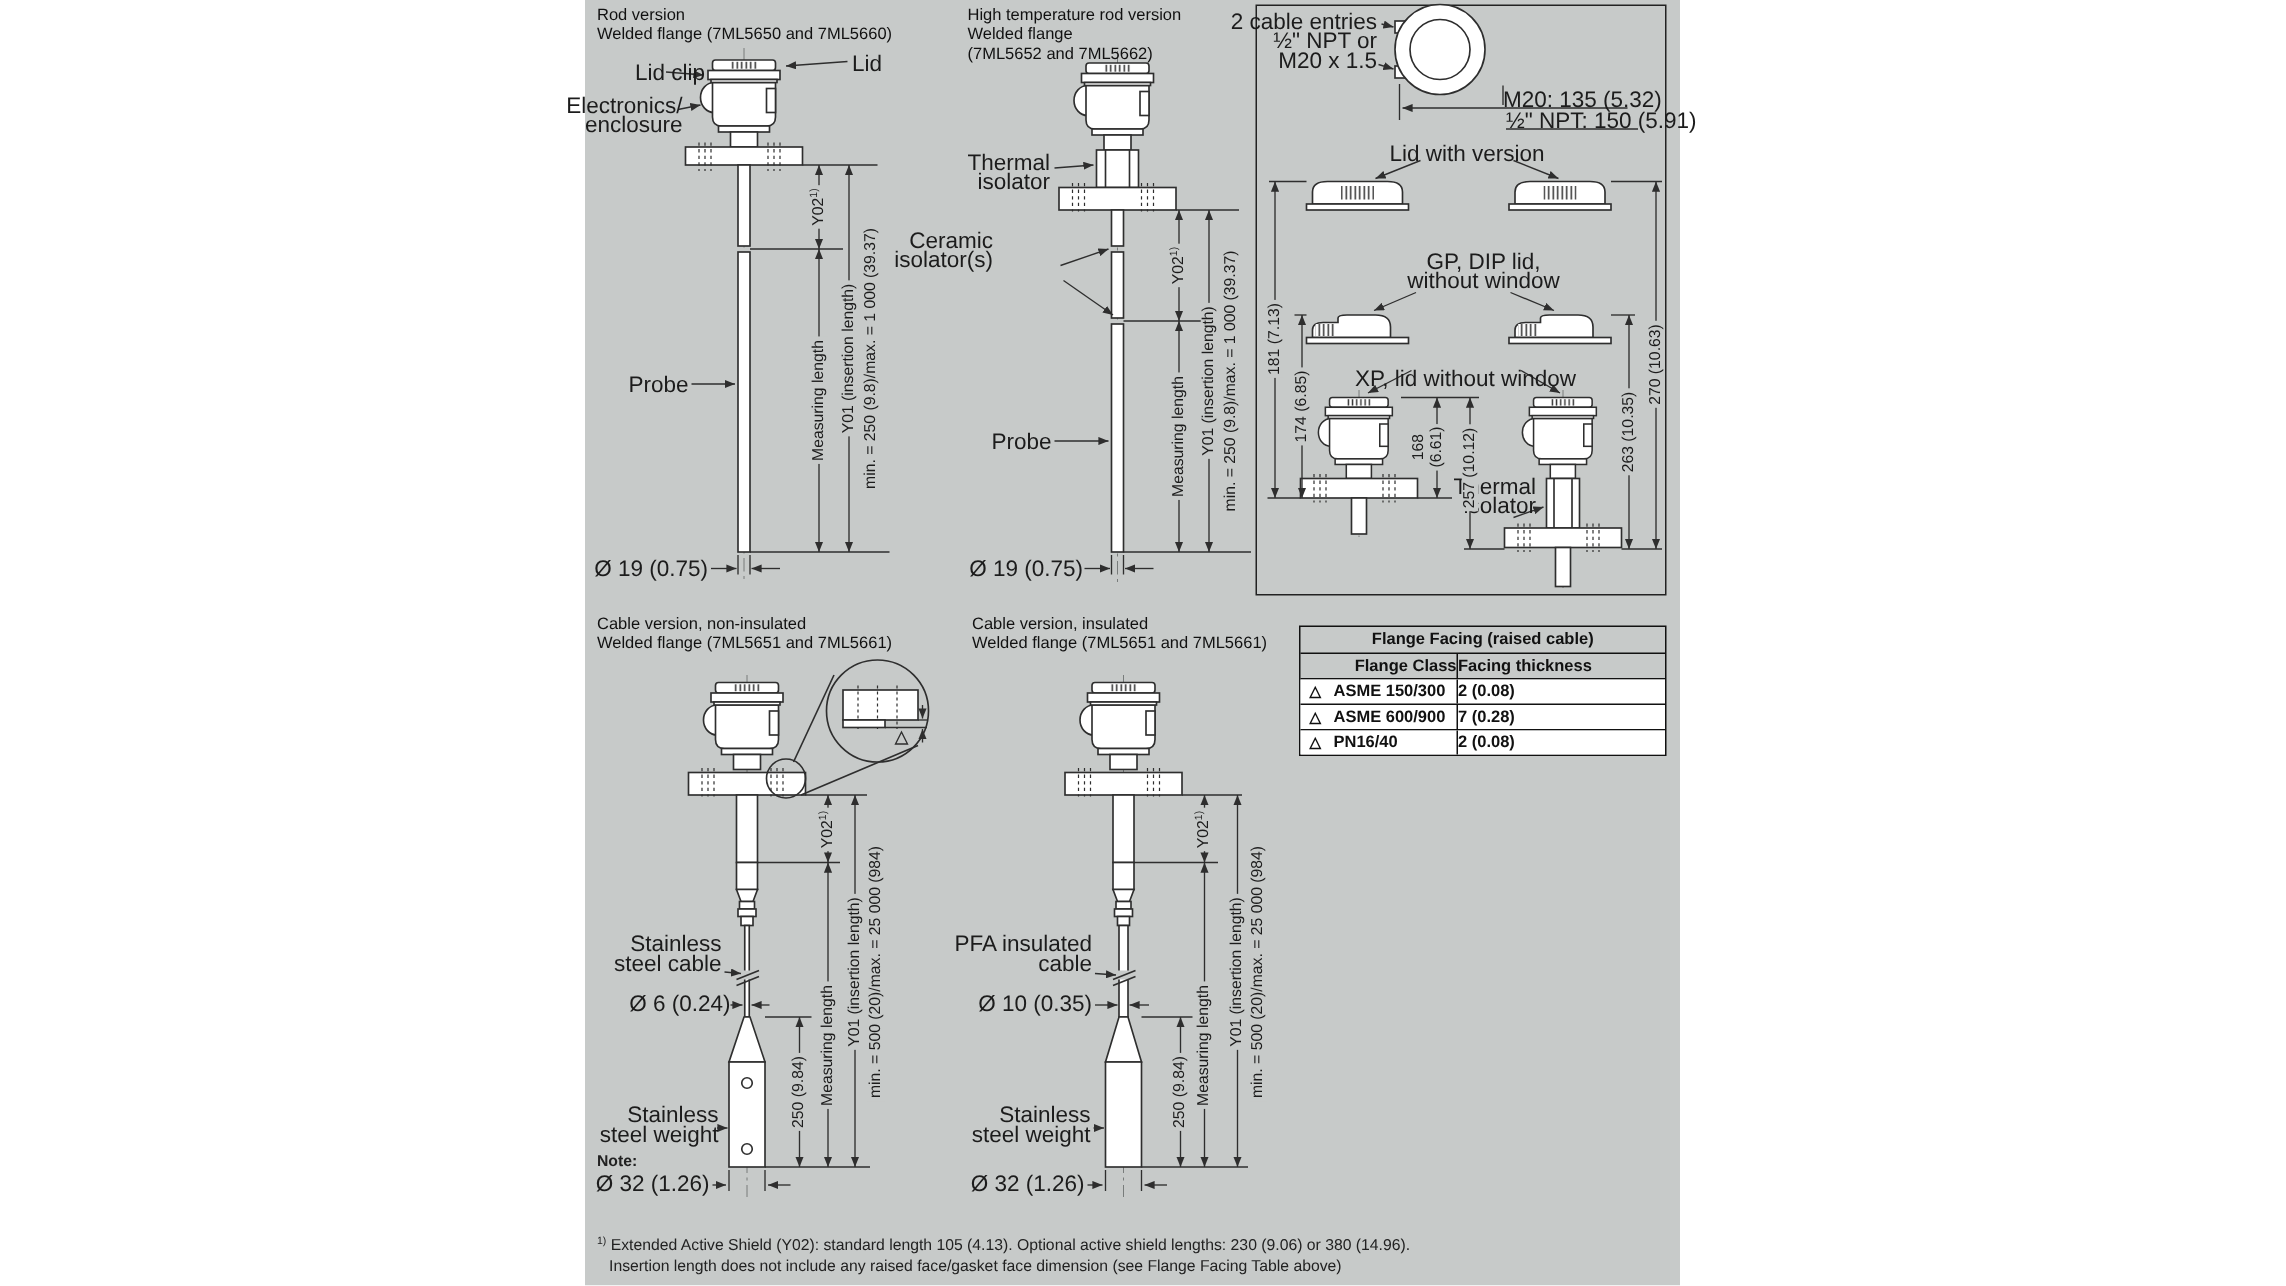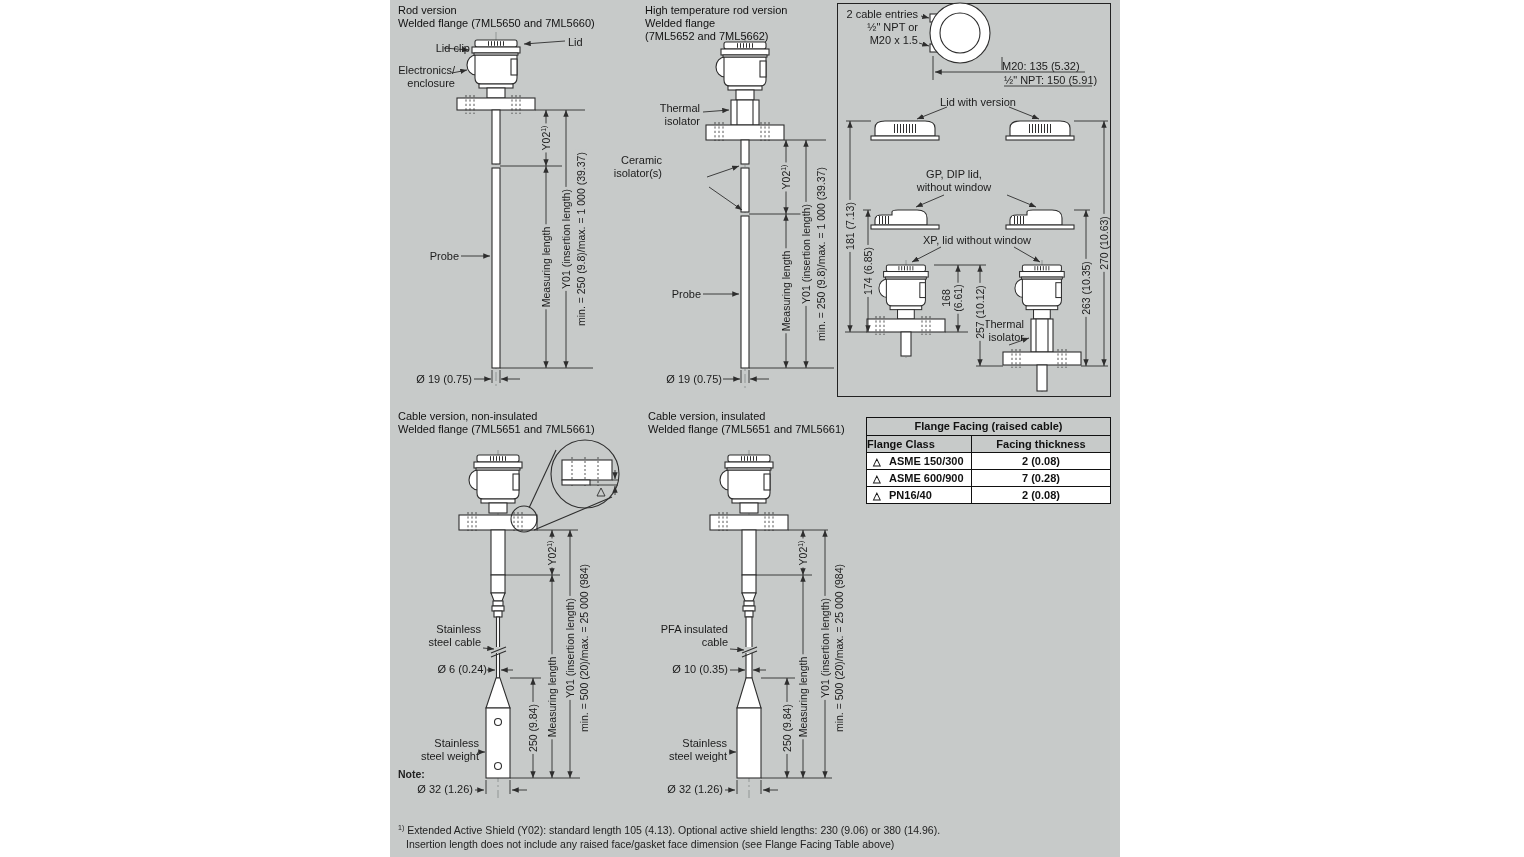--- a/index.html
+++ b/index.html
@@ -2,34 +2,34 @@
 <html><head>
 <meta charset="utf-8">
 <style>
   html,body{margin:0;padding:0}
   body{width:1524px;height:857px;background:#ffffff;position:relative;overflow:hidden;
        font-family:"Liberation Sans",sans-serif;color:#1c1c1c}
   #graybg{position:absolute;left:390px;top:0;width:730px;height:857px;background:#c7cac9;z-index:0}
   #panelbox{position:absolute;left:837px;top:3px;width:272px;height:392px;border:1.6px solid #222;z-index:1}
   svg.art{position:absolute;left:0;top:0;z-index:2}
   .ttl{position:absolute;font-size:11px;font-weight:normal;line-height:13px;white-space:pre-line;color:#111;z-index:3}
-  .lbl{position:absolute;font-size:11px;line-height:13px;white-space:pre-line;color:#1c1c1c;z-index:3}
+  .lbl{position:absolute;font-size:15px;line-height:13px;white-space:pre-line;color:#1c1c1c;z-index:3}
   .r{text-align:right}
   .c{text-align:center;transform:translateX(-50%)}
   .vt{position:absolute;font-size:10.5px;line-height:11px;white-space:nowrap;color:#1c1c1c;
       background:#c7cac9;padding:0 2px;transform:translate(-50%,-50%) rotate(-90deg);z-index:3}
   sup{font-size:7px;line-height:0;vertical-align:4px}
   .ftable{position:absolute;left:866px;top:417px;width:243px;border:1.6px solid #111;z-index:3;
           font-size:11px;font-weight:bold;color:#111;background:#c7cac9}
   .ft-title{height:17px;line-height:17px;text-align:center;border-bottom:1px solid #111}
   .ft-head{display:flex;height:16px;line-height:16px;border-bottom:1.6px solid #111}
   .ft-row{display:flex;height:16px;line-height:16px;background:#fff;border-bottom:1px solid #111}
   .ft-row:last-child{border-bottom:none}
-  .ft-c1{width:104px;border-right:1.4px solid #111;text-align:left}
-  .ft-c2{flex:1;text-align:center}
+  .ft-c1{width:104px;border-right:1.4px solid #111;text-align:right}
+  .ft-c2{flex:1;}
   .ft-row .ft-c1{text-align:left;padding-left:6px;width:98px}
   .mk{display:inline-block;width:16px;font-size:10px}
   .note{position:absolute;font-size:10.5px;line-height:13px;color:#222;z-index:3}
 </style>
 </head>
 <body>
 
 <div id="graybg"></div>
 <div id="panelbox"></div>
 
@@ -307,23 +307,23 @@
 <div class="vt" style="left:786px;top:291px">Measuring length</div>
 <div class="vt" style="left:806px;top:254px">Y01 (insertion length)</div>
 <div class="vt" style="left:821px;top:254px">min. = 250 (9.8)/max. = 1 000 (39.37)</div>
 
 <div class="lbl r" style="right:606px;top:8px">2 cable entries
 ½" NPT or
 M20 x 1.5</div>
 <div class="lbl" style="left:1002px;top:60px">M20: 135 (5.32)</div>
 <div class="lbl" style="left:1004px;top:74px">½" NPT: 150 (5.91)</div>
 <div class="lbl c" style="left:978px;top:96px">Lid with version</div>
-<div class="lbl c" style="left:954px;top:168px">GP, DIP lid,
+<div class="lbl c" style="left:989px;top:168px">GP, DIP lid,
 without window</div>
-<div class="lbl c" style="left:977px;top:234px">XP, lid without window</div>
+<div class="lbl c" style="left:977px;top:246px">XP, lid without window</div>
 <div class="lbl r" style="right:500px;top:318px">Thermal
 isolator</div>
 <div class="vt" style="left:850px;top:226px">181 (7.13)</div>
 <div class="vt" style="left:868px;top:271px">174 (6.85)</div>
 <div class="vt" style="left:946px;top:298px">168</div>
 <div class="vt" style="left:958px;top:298px">(6.61)</div>
 <div class="vt" style="left:980px;top:312px">257 (10.12)</div>
 <div class="vt" style="left:1086px;top:288px">263 (10.35)</div>
 <div class="vt" style="left:1104px;top:243px">270 (10.63)</div>
 

